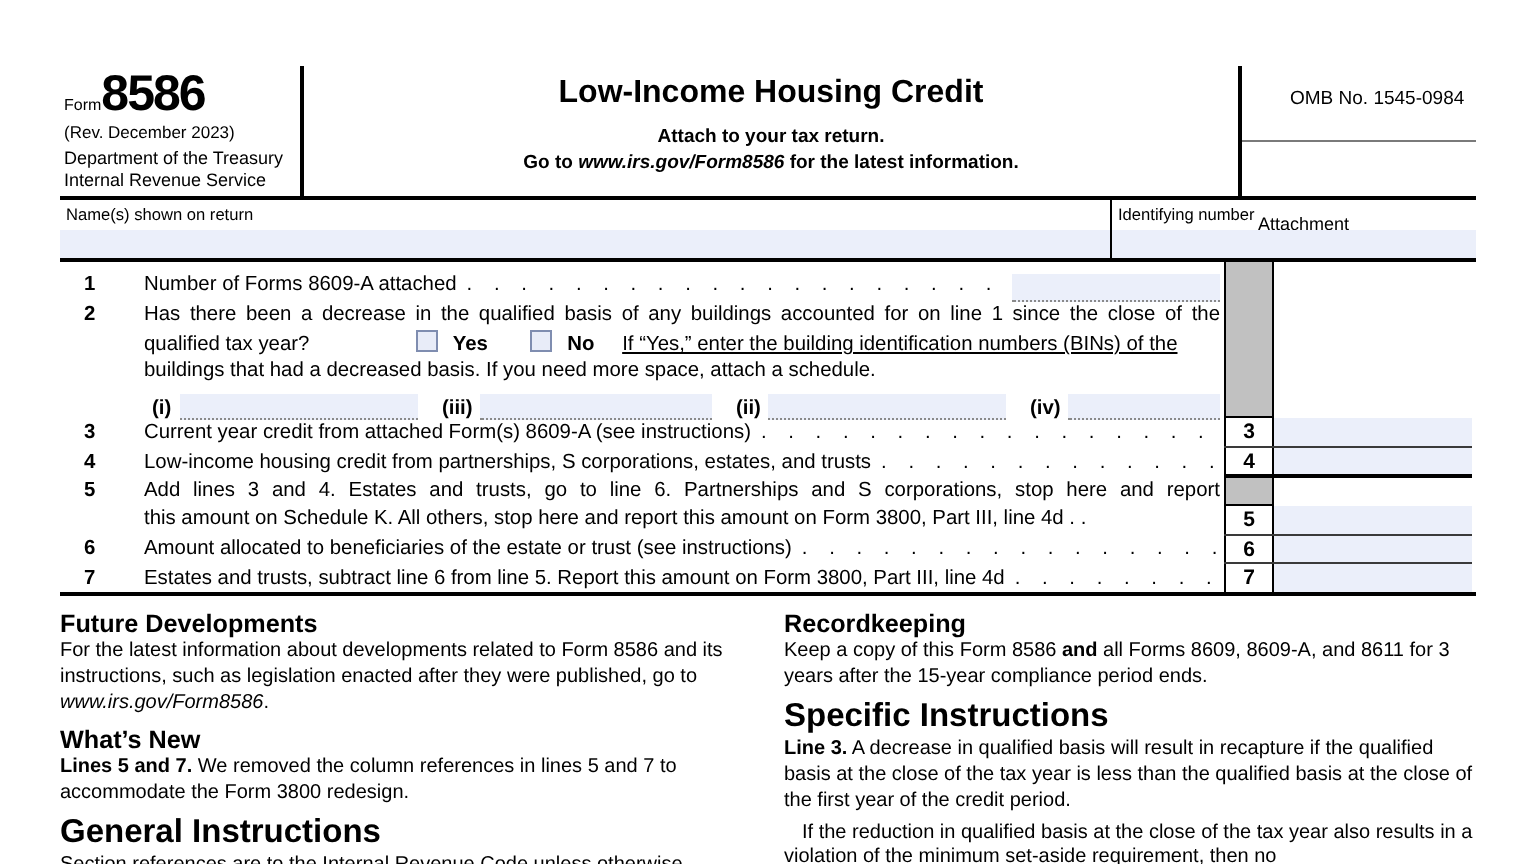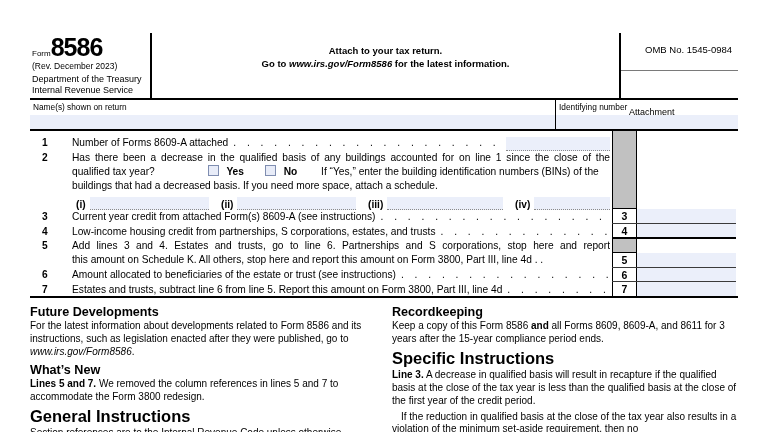--- a/index.html
+++ b/index.html
@@ -78,20 +78,21 @@
       <div>
         <span class="form-word">Form</span><span class="form-number">8586</span>
       </div>
       <div class="rev">(Rev. December 2023)</div>
       <div class="agency">
         <div>Department of the Treasury</div>
         <div>Internal Revenue Service</div>
       </div>
     </div>
     <div class="hdr-center">
+      <div class="form-title">Low-Income Housing Credit</div>
       <div class="attach-line">Attach to your tax return.</div>
       <div class="goto-line">
         <span>Go to </span><span class="it">www.irs.gov/Form8586</span><span> for the latest information.</span>
       </div>
     </div>
     <div class="hdr-right">
       <div class="omb">OMB No. 1545-0984</div>
       <div class="att">
         <div>Attachment</div>
         <div><span>Sequence No. </span><span class="seq-no">36a</span></div>
@@ -121,38 +122,38 @@
     <div class="l2line l2line1 jl">
       <span class="lnum">2</span>
       <span class="jl" style="flex:1;">Has there been a decrease in the qualified basis of any buildings accounted for on line 1 since the close of the</span>
     </div>
     <div class="l2line">
       <span>qualified tax year?</span>
       <span class="cb" style="margin-left:50px;"></span>
       <span class="b" style="margin-left:5px;">Yes</span>
       <span class="cb" style="margin-left:18px;"></span>
       <span class="b" style="margin-left:5px;">No</span>
-      <span style="margin-left:21px;">If “Yes,” enter the building identification numbers (BINs) of the</span>
+      <span style="margin-left:11px;text-decoration:underline;">If “Yes,” enter the building identification numbers (BINs) of the</span>
     </div>
     <div class="l2line">
       <span>buildings that had a decreased basis. If you need more space, attach a schedule.</span>
     </div>
   </div>
 
   <div class="bins">
     <div class="bin-group">
       <span class="bin-label">(i)</span>
       <span class="bin-field"></span>
     </div>
     <div class="bin-group">
+      <span class="bin-label">(iii)</span>
+      <span class="bin-field"></span>
+    </div>
+    <div class="bin-group">
       <span class="bin-label">(ii)</span>
-      <span class="bin-field"></span>
-    </div>
-    <div class="bin-group">
-      <span class="bin-label">(iii)</span>
       <span class="bin-field"></span>
     </div>
     <div class="bin-group last">
       <span class="bin-label">(iv)</span>
       <span class="bin-field"></span>
     </div>
   </div>
 
   <div class="lrow" style="top:211px;">
     <span class="lnum">3</span>

